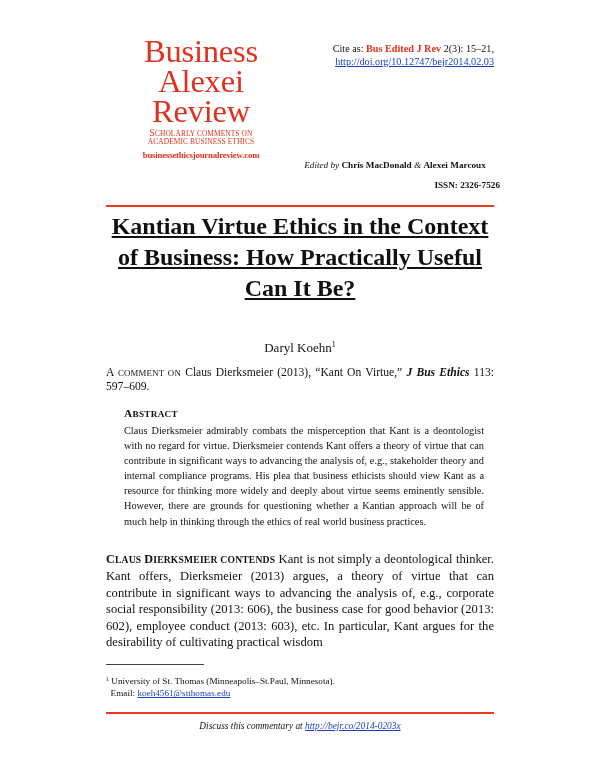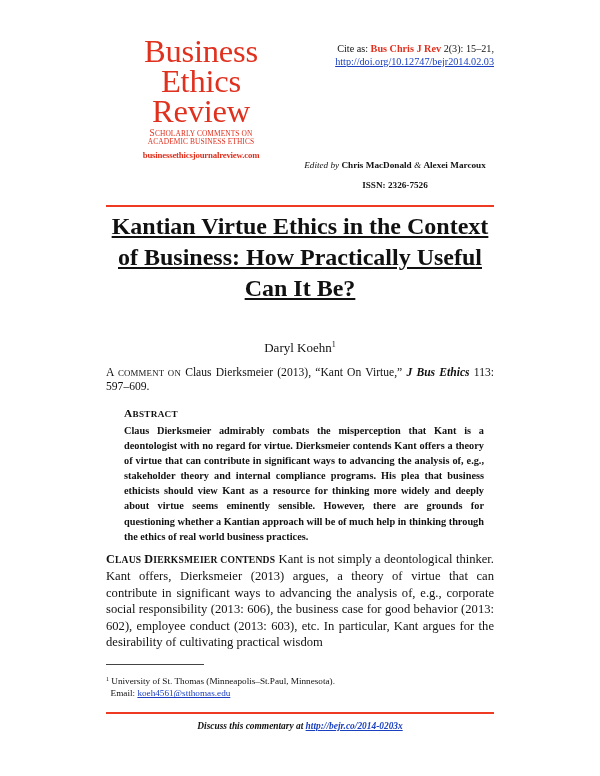--- a/index.html
+++ b/index.html
@@ -9,54 +9,54 @@
   .masthead { left:106px; top:36px; width:190px;text-align:center; }
   .mast-title { font-size:32.5px; line-height:30px; color:#e0301e; font-weight:normal; letter-spacing:-0.2px; }
   .mast-sub { font-size:7.4px; line-height:8px; color:#e0301e; margin-top:3px; letter-spacing:0.1px; }
   .mast-sub .cap { font-size:9.4px; }
   .mast-url { font-size:8.8px; font-weight:bold; color:#e0301e; margin-top:4px; letter-spacing:-0.2px; }
   .cite { right:106px; top:42px; text-align:right; font-size:10.2px; line-height:13px; width:260px; }
   .cite b { color:#e0301e; }
   a.lnk { color:#1a3fbf; text-decoration:underline;margin-top:16px; }
   .edited { left:290px; top:160px; width:210px; text-align:center; font-size:9.2px; }
   .edited i { font-style:italic; }
-  .issn { left:290px; top:180px; width:210px; text-align:center; font-size:9.2px; font-weight:bold; }
+  .issn { left:290px; top:180px; width:210px; text-align:right; font-size:9.2px; font-weight:bold; }
   .rule { left:106px; width:388px; height:1.5px; background:#ef3a23; }
   .title { left:106px; top:211px; width:388px; text-align:center; font-size:24px; font-weight:bold; line-height:31px;text-decoration:underline; }
   .author { left:106px; top:340px; width:388px; text-align:center; font-size:13px; }
   .author sup { font-size:8px; vertical-align:5px; }
   .comment { left:106px; top:366px; width:388px; font-size:11.6px; line-height:14px; text-align:justify;font-family:Liberation Serif, serif; }
   .sc { font-size:8.8px; letter-spacing:0.2px; }
   .abstract-h { left:124px; top:407px; font-size:9.2px; font-weight:bold; letter-spacing:0.3px; }
   .abstract-h .big { font-size:11.3px; }
-  .abstract { left:124px; top:423px; width:360px; font-size:10.3px; line-height:15.1px; text-align:justify;font-weight:bold; }
+  .abstract { left:124px; top:423px; width:360px; font-size:10.3px; line-height:15.1px; text-align:justify; }
   .body { left:106px; top:551px; width:388px; font-size:12.6px; line-height:16.4px; text-align:justify; }
   .body .lead { font-weight:bold; font-size:9.6px; letter-spacing:0.2px; }
   .body .lead .big { font-size:12.2px; }
   .fnrule { left:106px; top:664px; width:98px; height:1px; background:#444; }
   .footnote { left:106px; top:673px; width:388px; font-size:9.2px; line-height:12.4px; }
   .footnote sup { font-size:6px; vertical-align:3px; }
-  .footer { left:106px; top:721px; width:388px; text-align:center; font-size:9.4px; font-style:italic;font-weight:bold; }
+  .footer { left:106px; top:721px; width:388px; text-align:center; font-size:9.4px; font-style:italic; }
 </style>
 </head>
 <body>
 
 <div class="abs masthead">
   <div class="mast-title">Business</div>
-  <div class="mast-title">Ethics</div>
+  <div class="mast-title">Alexei</div>
   <div class="mast-title">Review</div>
   <div class="mast-sub">
     <span class="cap">S</span><span>CHOLARLY COMMENTS ON</span><br>
     <span>ACADEMIC BUSINESS ETHICS</span>
   </div>
   <div class="mast-url">businessethicsjournalreview.com</div>
 </div>
 
 <div class="abs cite">
-  <span>Cite as: </span><b>Bus Chris J Rev</b><span> 2(3): 15–21,</span><br>
+  <span>Cite as: </span><b>Bus Edited J Rev</b><span> 2(3): 15–21,</span><br>
   <a class="lnk">http://doi.org/10.12747/bejr2014.02.03</a>
 </div>
 
 <div class="abs edited">
   <i>Edited by </i><b>Chris MacDonald</b><i> &amp; </i><b>Alexei Marcoux</b>
 </div>
 <div class="abs issn">ISSN: 2326-7526</div>
 
 <div class="abs rule" style="top:205px;"></div>
 

